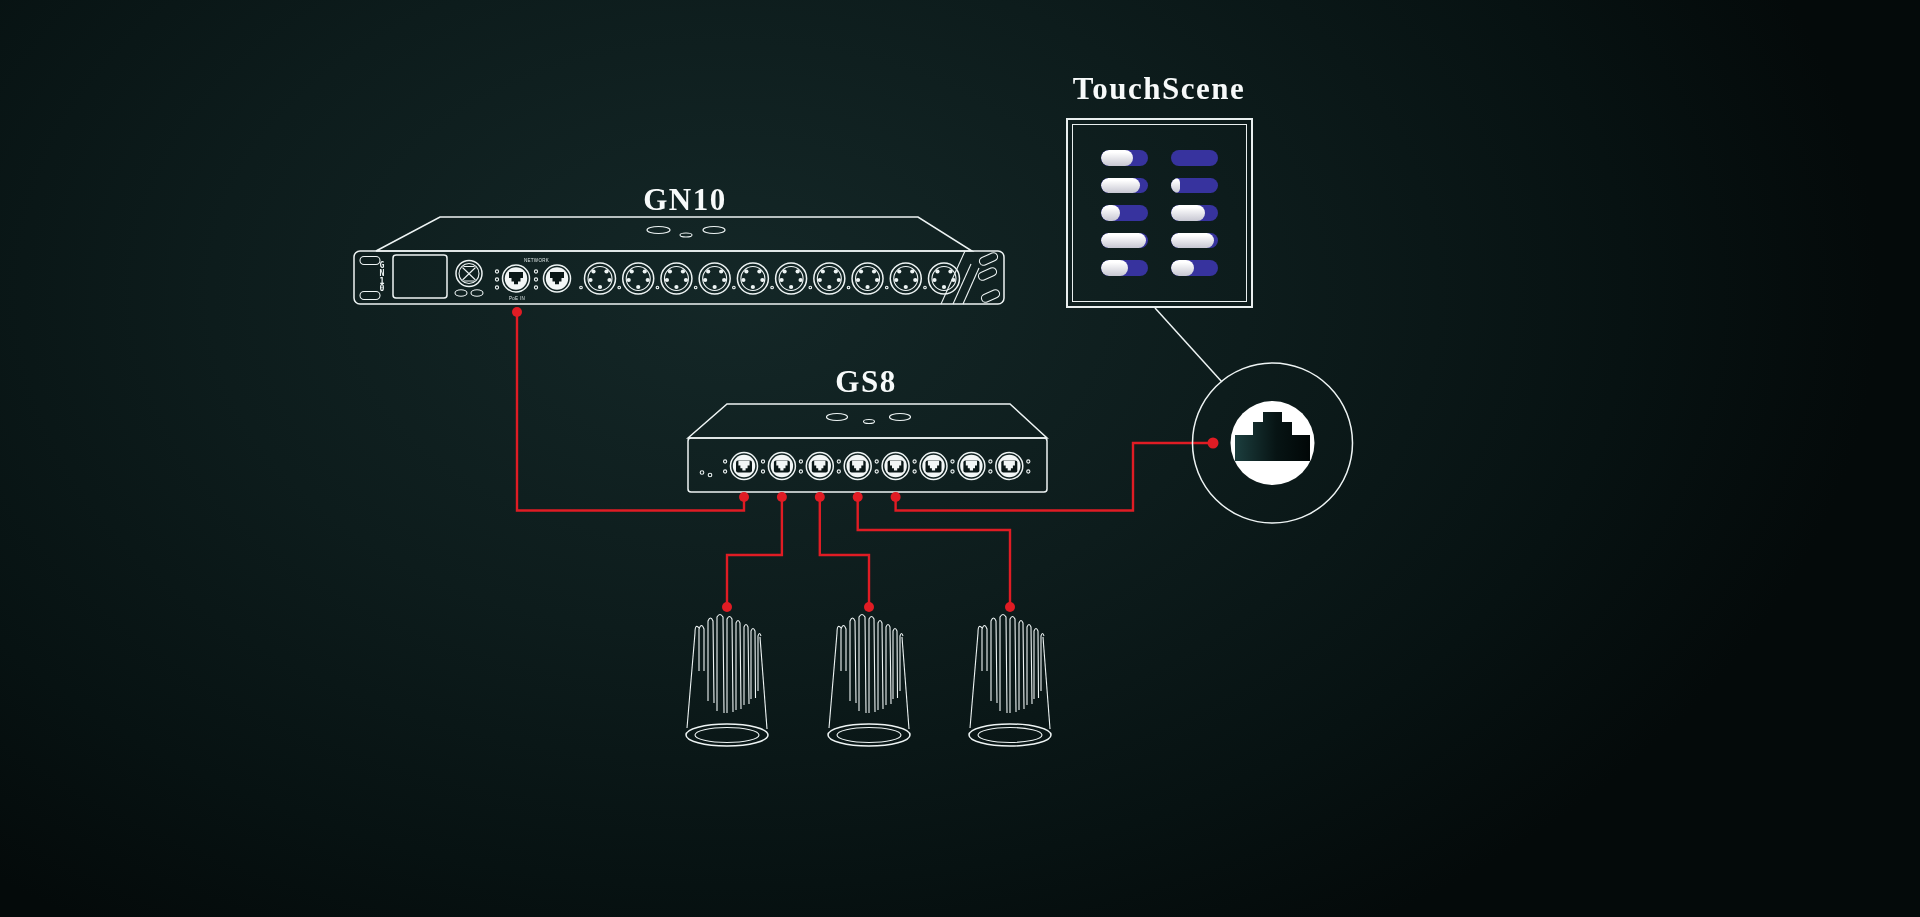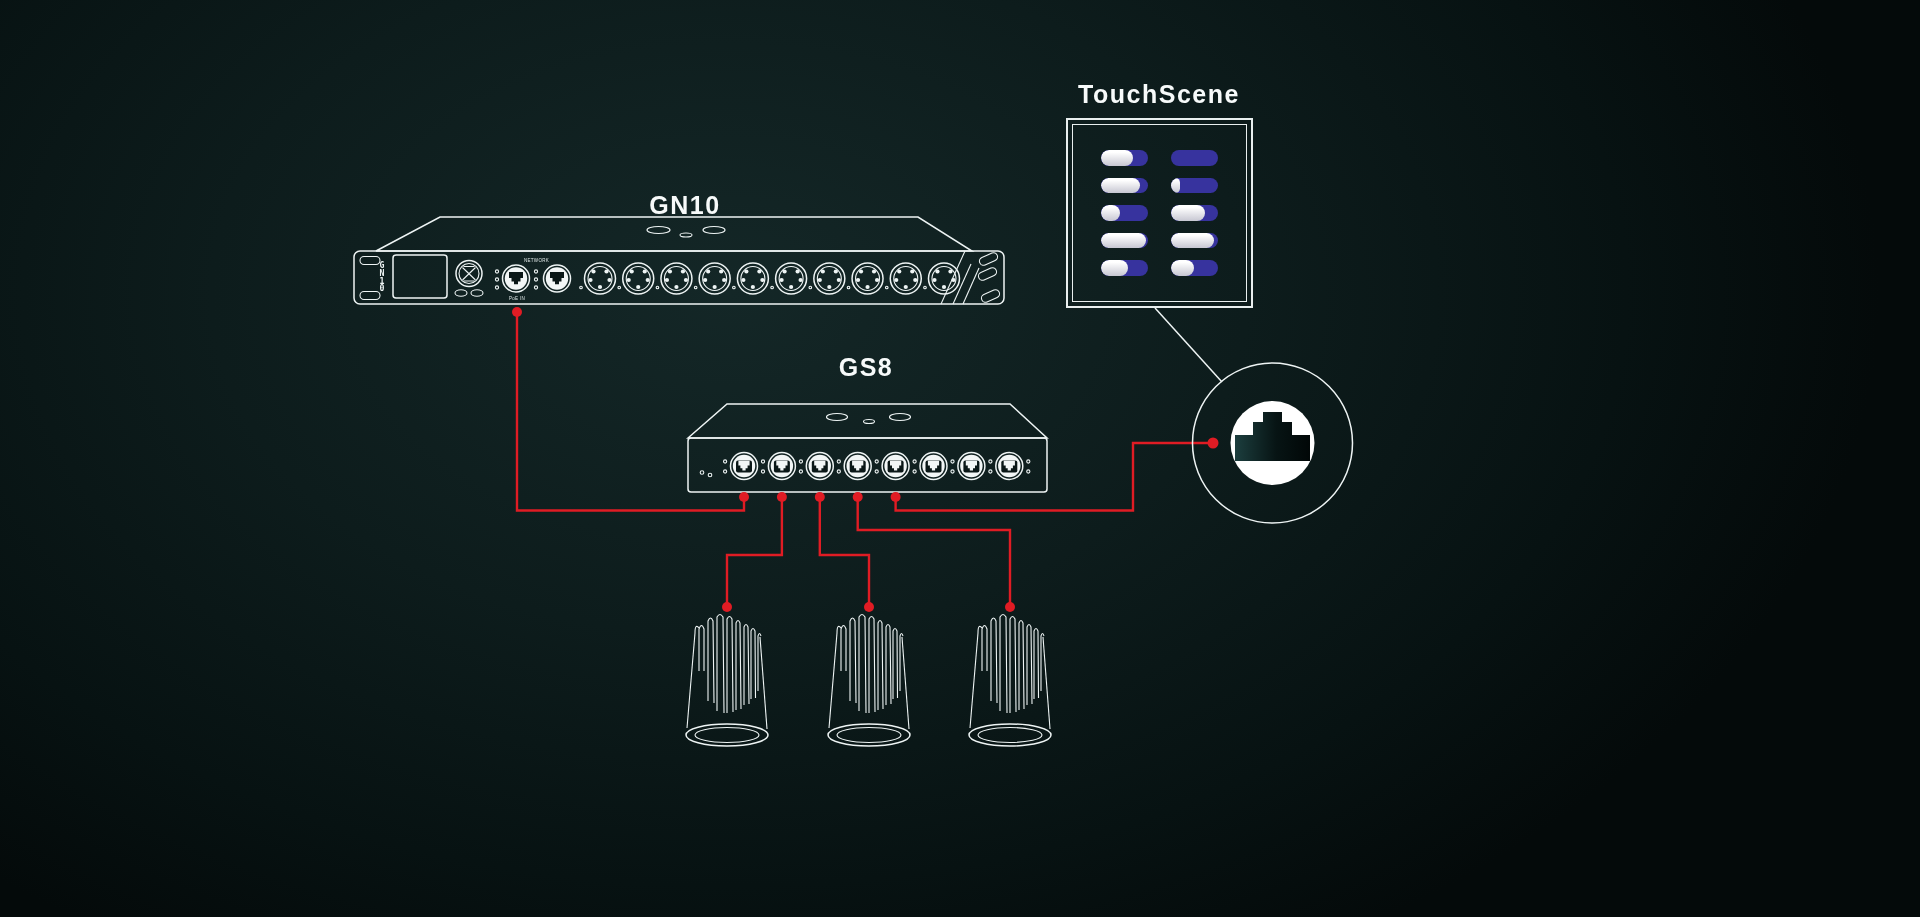--- a/index.html
+++ b/index.html
@@ -10,22 +10,22 @@
   }
   #stage{position:absolute;inset:0;}
   svg{position:absolute;left:0;top:0;}
   .ln{fill:none;stroke:#eef4f4;stroke-width:1.5;}
   .thin{stroke-width:1.1;}
   .cable{fill:none;stroke:#e01c24;stroke-width:2.4;}
   .dot{fill:#e01c24;stroke:none;}
   .tiny{fill:#dfe8e8;font-size:4.5px;font-family:"Liberation Sans",sans-serif;letter-spacing:.3px;}
   .side{fill:#eef4f4;font-size:8.2px;font-weight:bold;font-family:"DejaVu Sans Mono","Liberation Mono",monospace;}
   .title{
-    position:absolute;color:#f7fafa;font-weight:bold;font-size:25px;letter-spacing:1.5px;
-    transform:translateX(-50%);white-space:nowrap;font-family:Liberation Sans, sans-serif;margin-top:9px;
+    position:absolute;color:#f7fafa;font-weight:bold;font-size:31px;letter-spacing:1.5px;
+    transform:translateX(-50%);white-space:nowrap;font-family:Liberation Serif, serif;
   }
   .ts-box{position:absolute;left:1066px;top:118px;width:187px;height:190px;border:2px solid #e9efef;box-sizing:border-box;}
   .ts-inner{position:absolute;inset:4px;border:1.3px solid #e9efef;display:flex;justify-content:center;align-items:center;gap:23px;}
   .ts-col{display:flex;flex-direction:column;gap:12px;}
   .bar{width:47px;height:15.5px;border-radius:8px;background:#37339e;position:relative;overflow:hidden;}
   .fill{position:absolute;left:0;top:0;bottom:0;border-radius:8px;background:linear-gradient(180deg,#ffffff 15%,#c7c7d2 100%);}
 </style>
 </head>
 <body>
 
@@ -323,21 +323,21 @@
     </g>
 
     <g id="lights">
         <use href="#downlight" x="682" y="611"></use>
         <use href="#downlight" x="824" y="611"></use>
         <use href="#downlight" x="965" y="611"></use>
       </g>
   </svg>
 
   <div class="title" style="left:685px;top:182px;">GN10</div>
-  <div class="title" style="left:866px;top:344px;">GS8</div>
+  <div class="title" style="left:866px;top:364px;">GS8</div>
   <div class="title" style="left:1159px;top:71px;">TouchScene</div>
 
   <div class="ts-box">
     <div class="ts-inner">
       <div class="ts-col" id="ts-left">
           <div class="bar">
             <div class="fill" style="width: 68%;"></div>
           </div>
           <div class="bar">
             <div class="fill" style="width: 84%;"></div>

